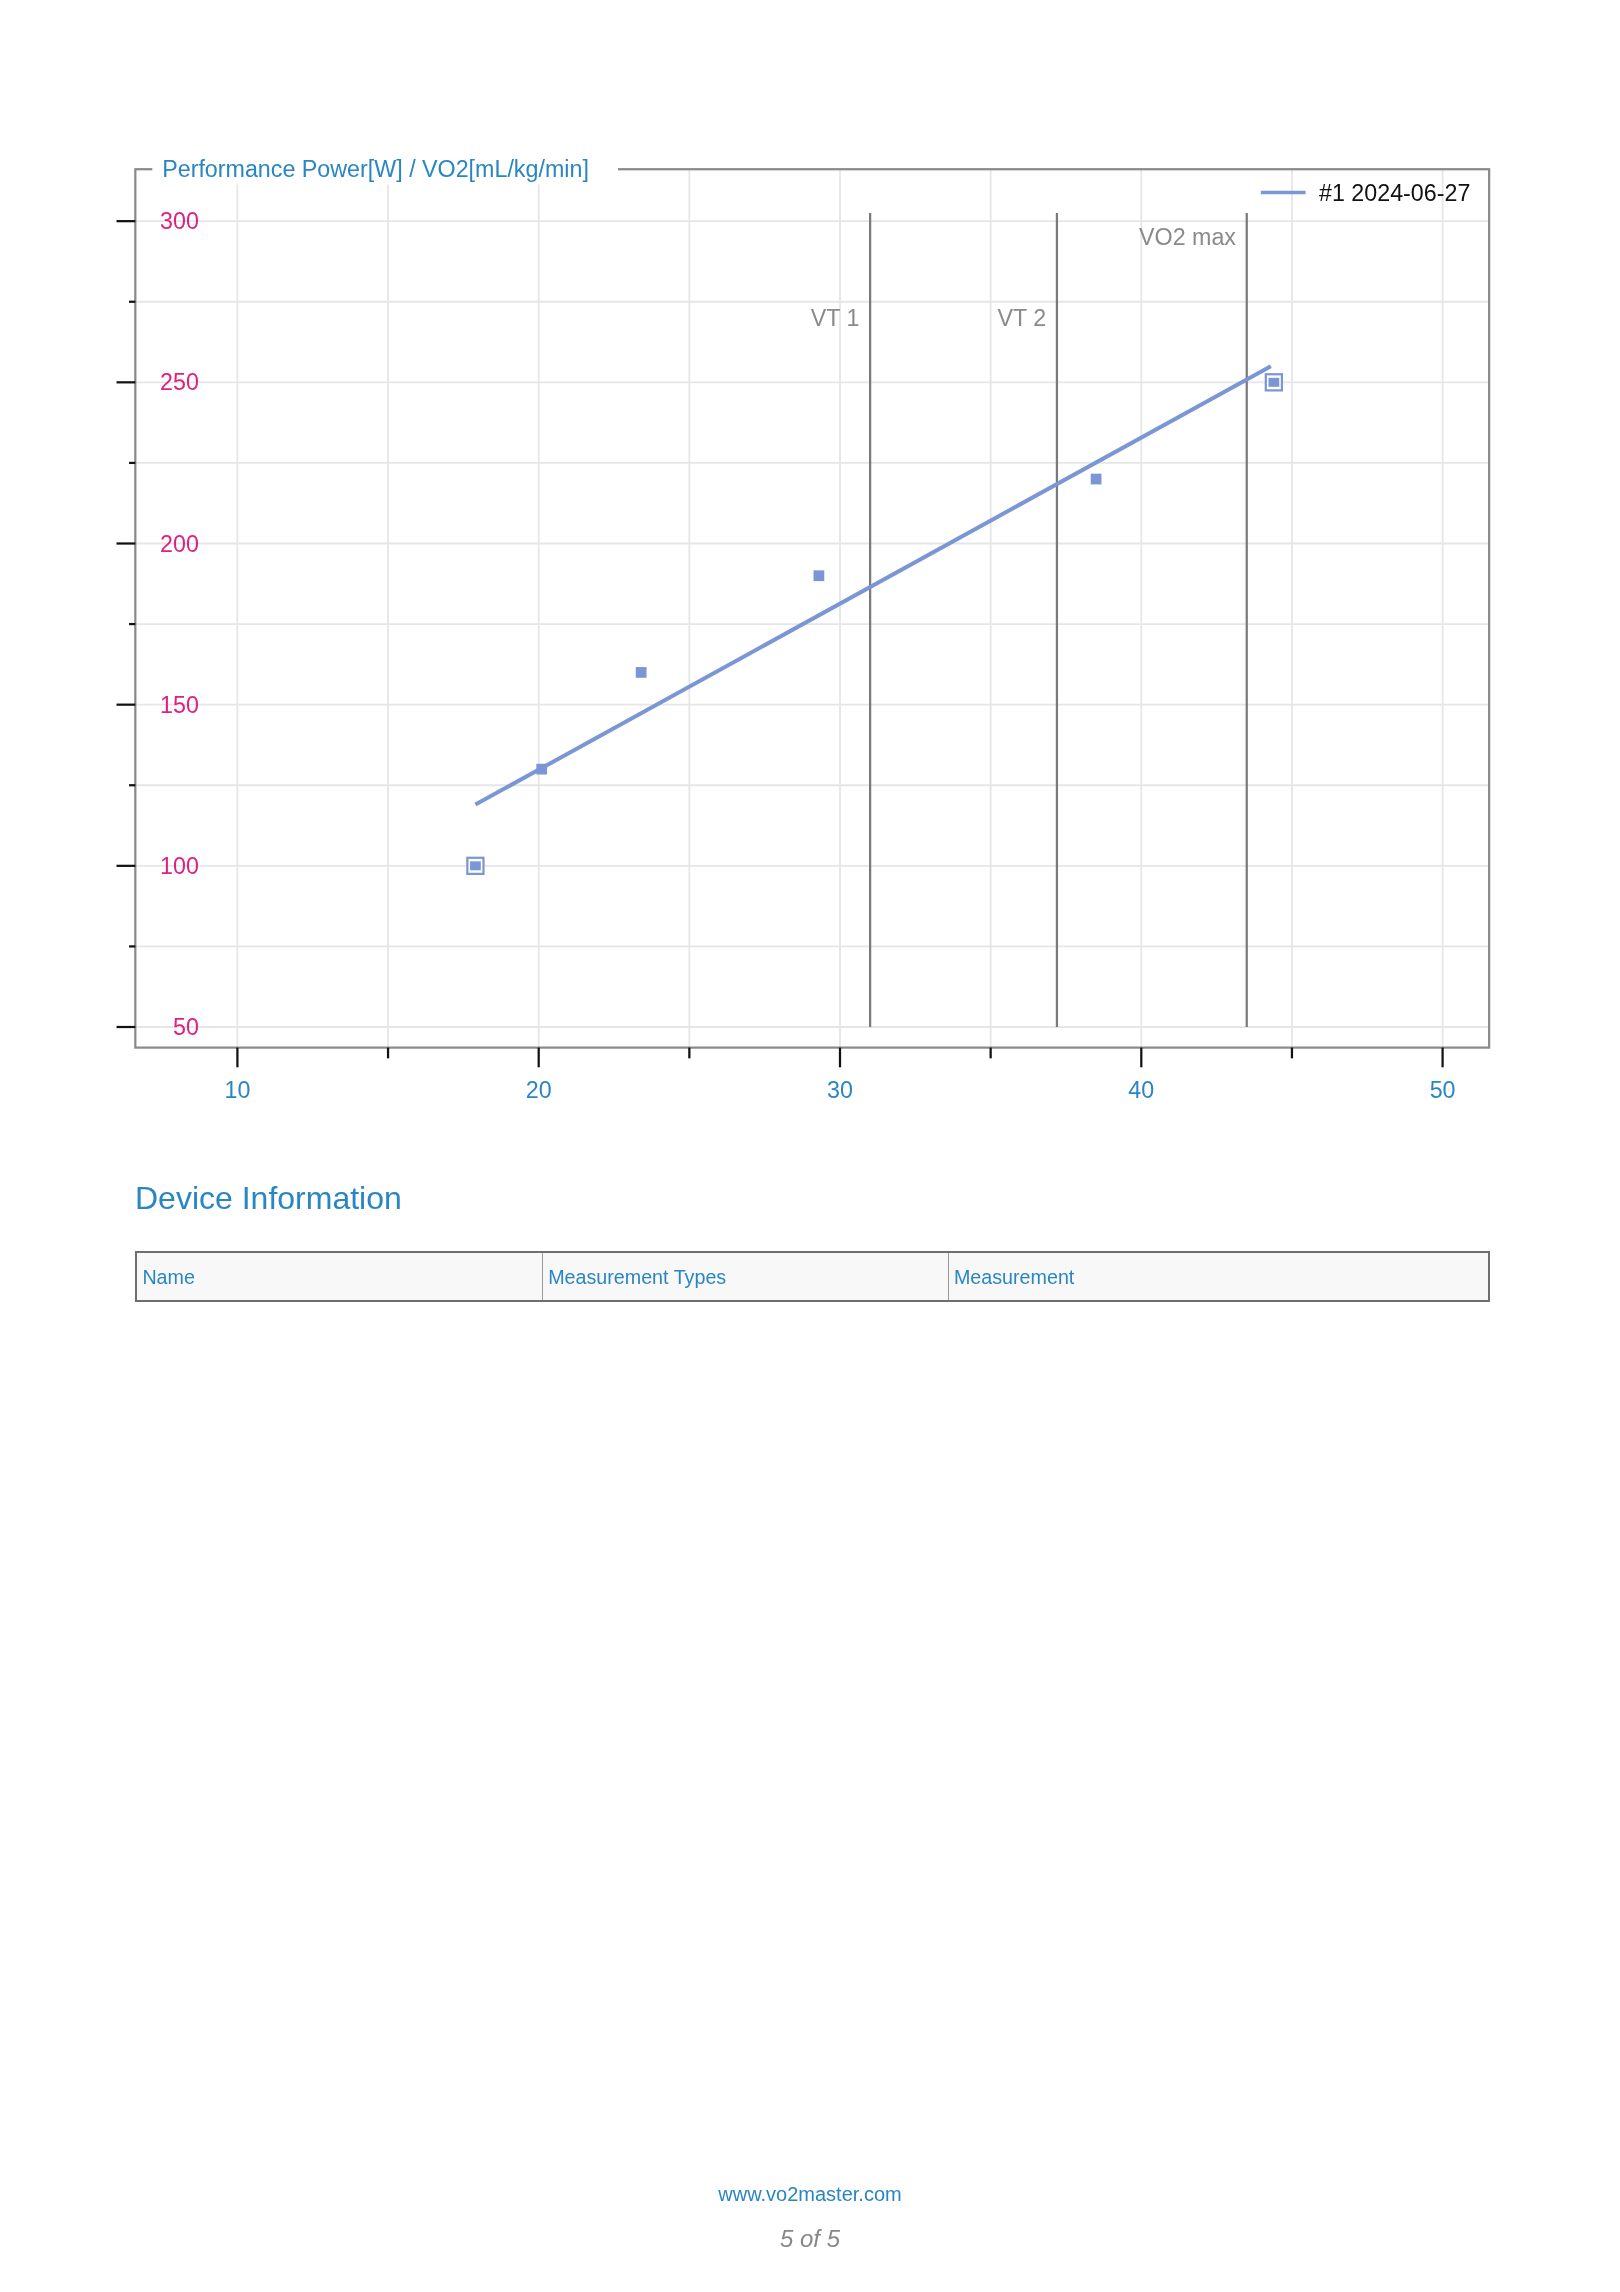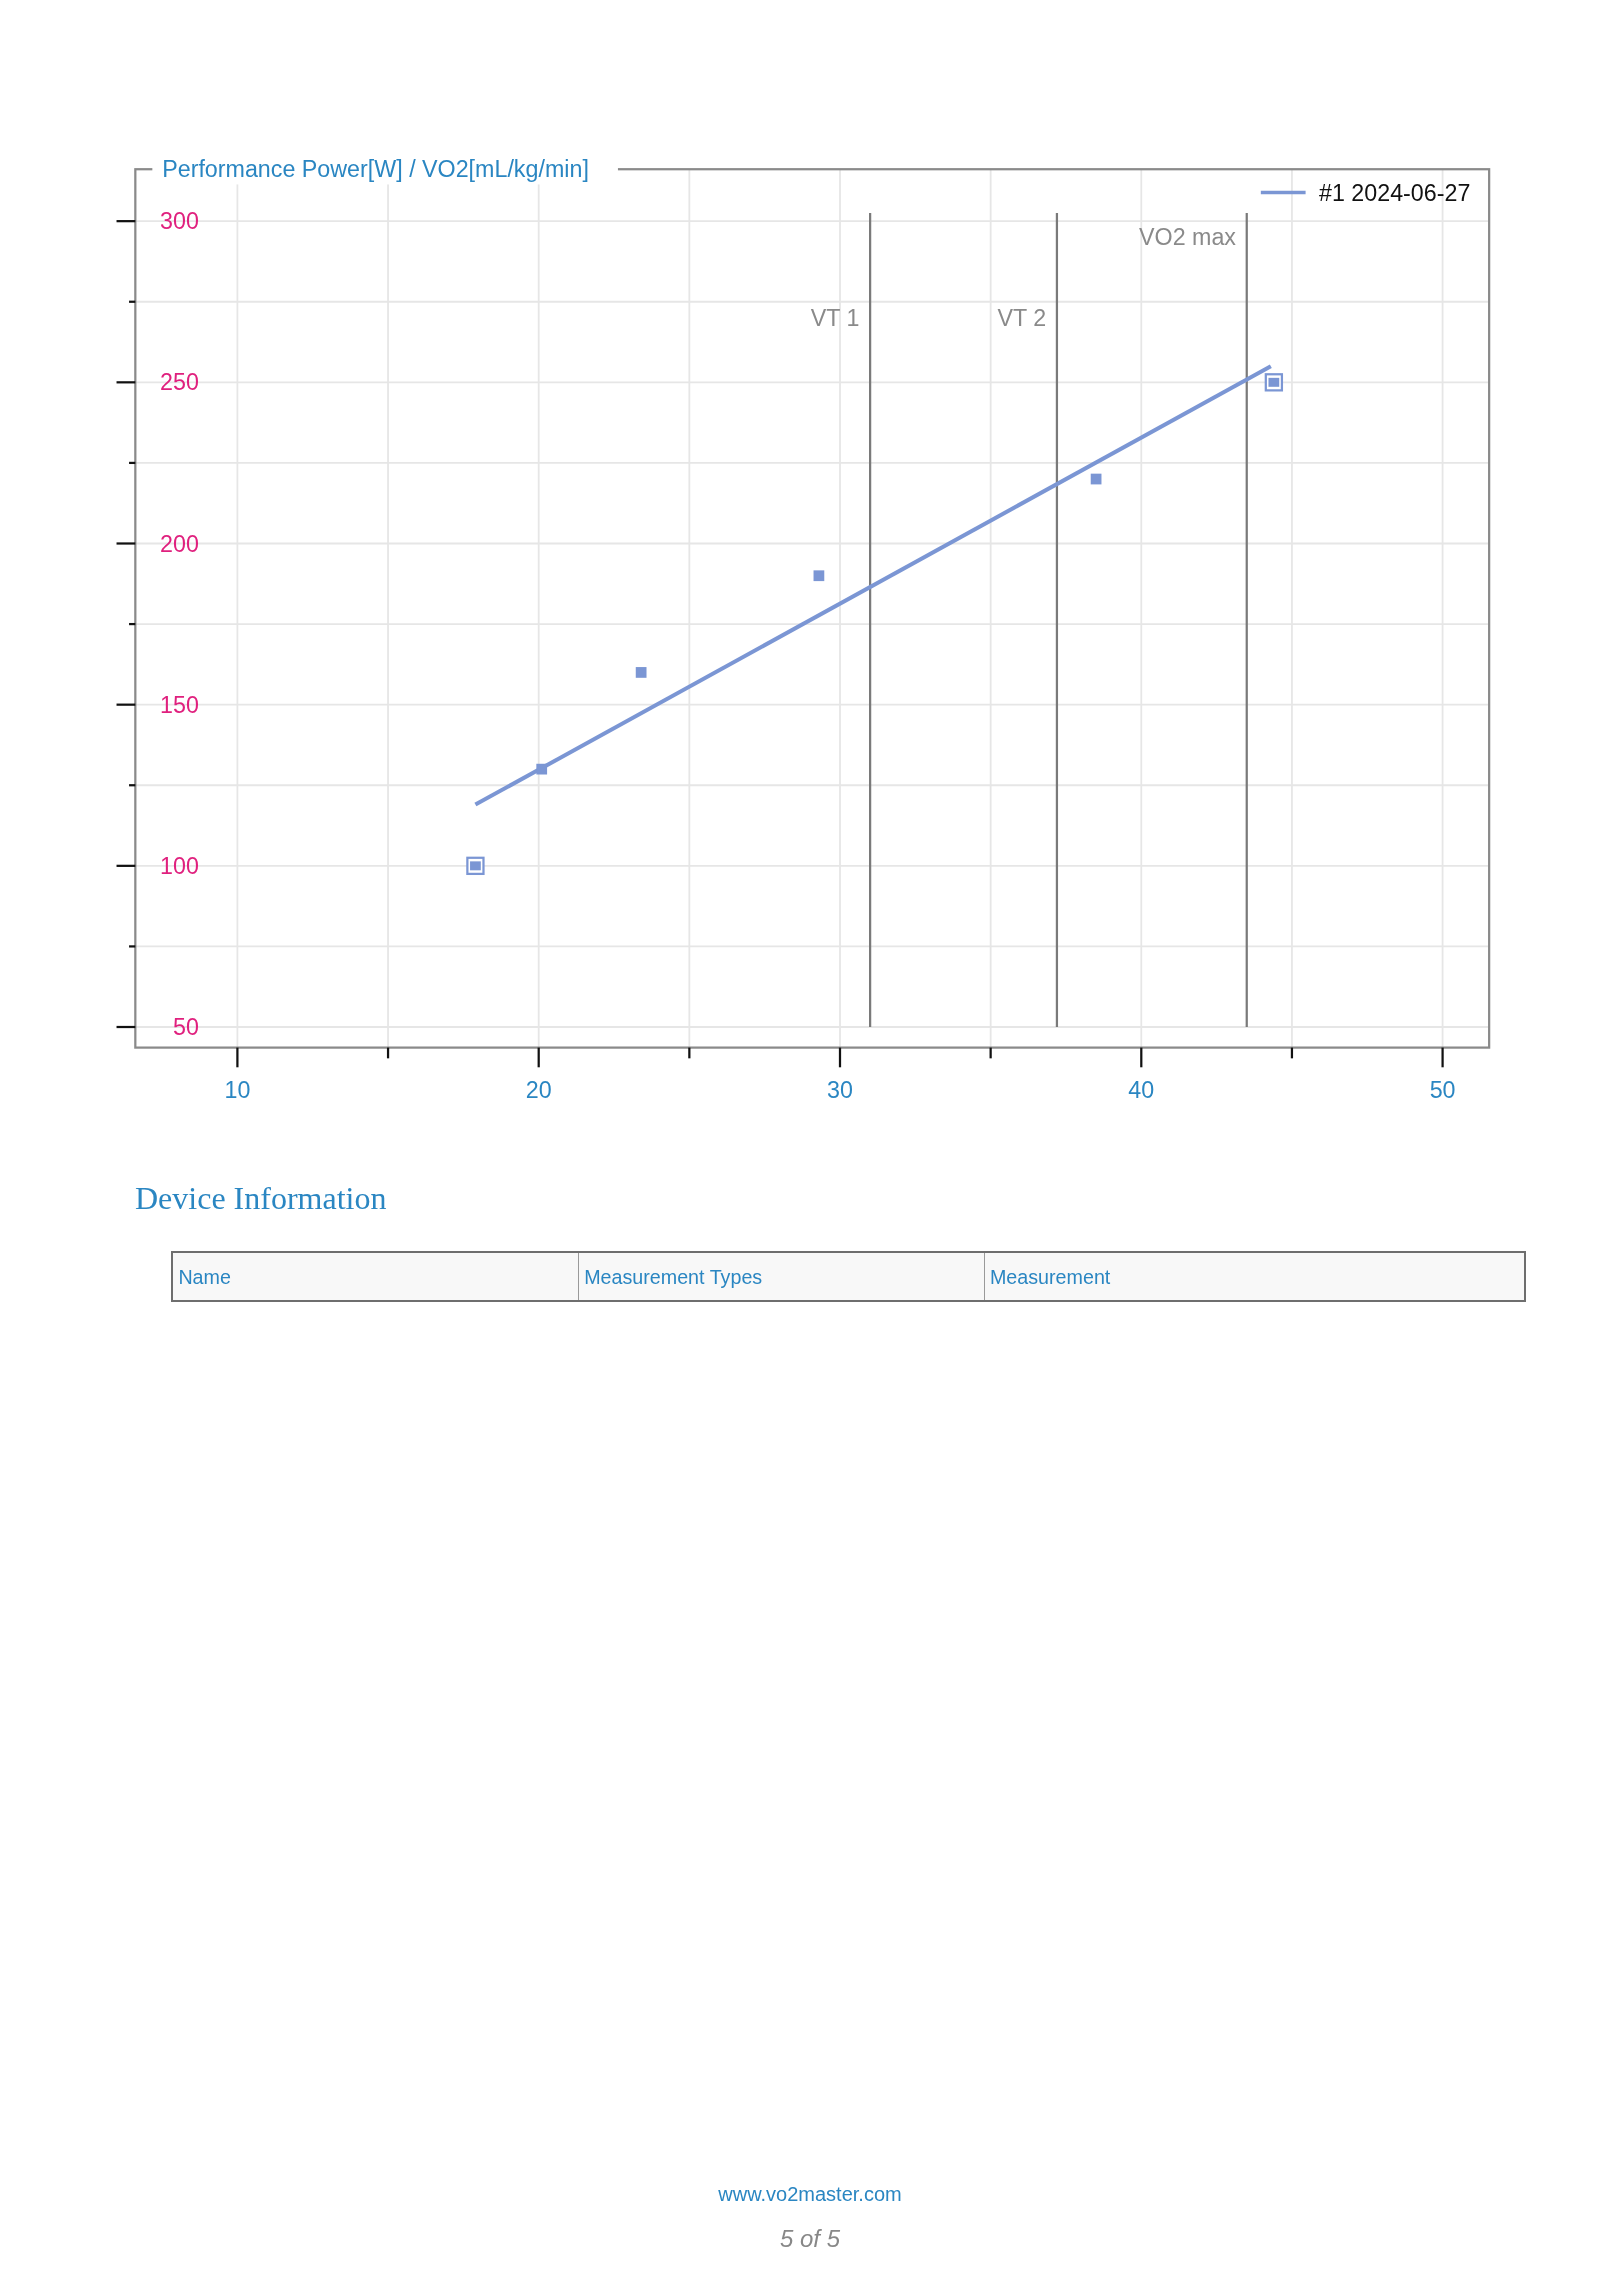--- a/index.html
+++ b/index.html
@@ -1,19 +1,19 @@
 <!DOCTYPE html>
 <html style="font-size:14.3px"><head>
 <meta charset="utf-8">
 <style>
   html, body { margin:0; padding:0; background:#ffffff; }
   body { width:1620px; height:2293px; position:relative; font-family:"Liberation Sans", sans-serif; }
   #chart-svg { position:absolute; left:0; top:0; }
-  .section-title { position:absolute; left:135px; top:1180px; font-size:32px; color:#2a86c2; margin:0; font-weight:normal;font-family:Liberation Serif, serif; }
-  table.devices { position:absolute; left:135px; top:1251px; width:1355px; border-collapse:collapse; border:2.7px solid #6e6e6e; background:#f8f8f8; font-size:19.7px;margin-left:36px; }
+  .section-title { position:absolute; left:135px; top:1180px; font-size:32px; color:#2a86c2; margin:0; font-weight:normal; }
+  table.devices { position:absolute; left:135px; top:1251px; width:1355px; border-collapse:collapse; border:2.7px solid #6e6e6e; background:#f8f8f8; font-size:19.7px; }
   table.devices th { color:#2a86c2; font-weight:normal; text-align:left; padding:10.7px 5.4px 9px 5.4px; border:1.8px solid #9a9a9a; height:27px; }
   table.devices td { color:#111; vertical-align:top; padding:7.2px 5.4px; border:1.8px solid #9a9a9a; line-height:28px; height:107px; white-space:pre-line; }
   .col1 { width:394px; } .col2 { width:394px; }
   .footer-url { position:absolute; left:0; width:1620px; top:2183px; text-align:center; font-size:20px; color:#2a86c2; }
   .footer-page { position:absolute; left:0; width:1620px; top:2225px; text-align:center; font-size:24px; color:#888;font-style:italic; }
 </style>
 </head>
 <body>
 
 <svg id="chart-svg" width="1620" height="1164" xmlns="http://www.w3.org/2000/svg" viewBox="0 0 1809 1300">

